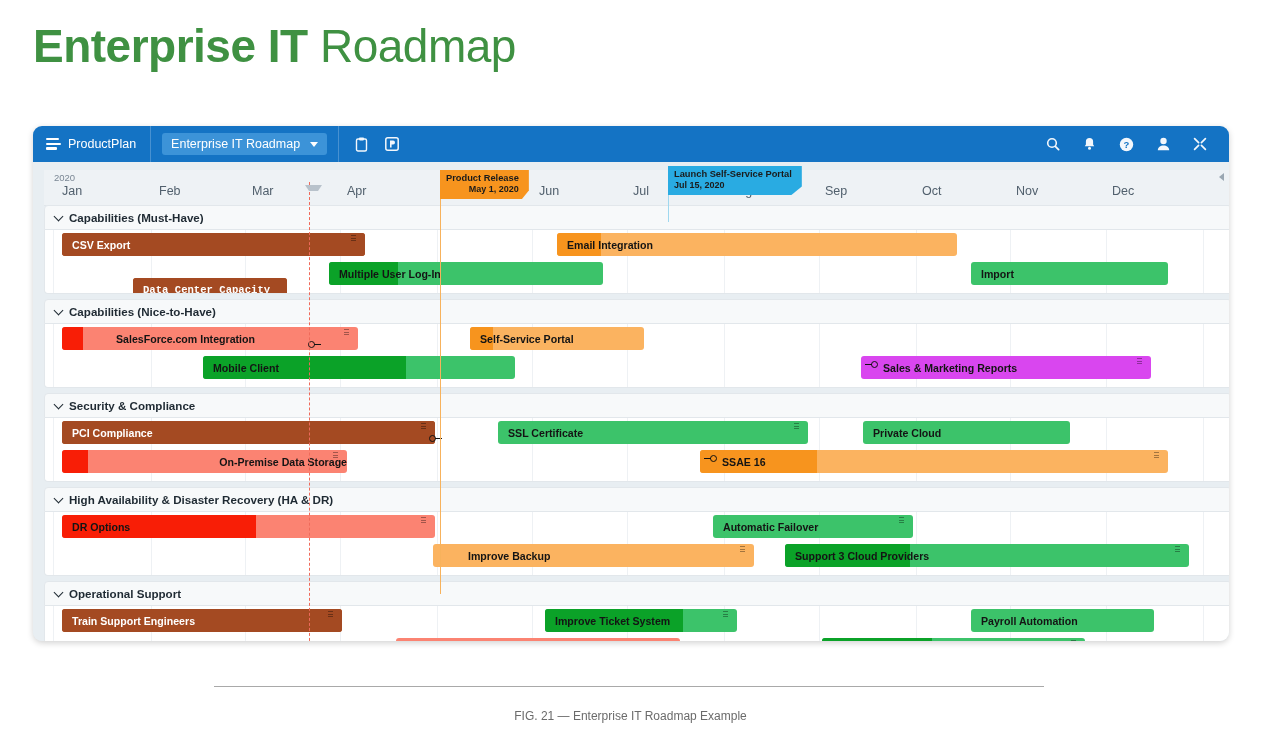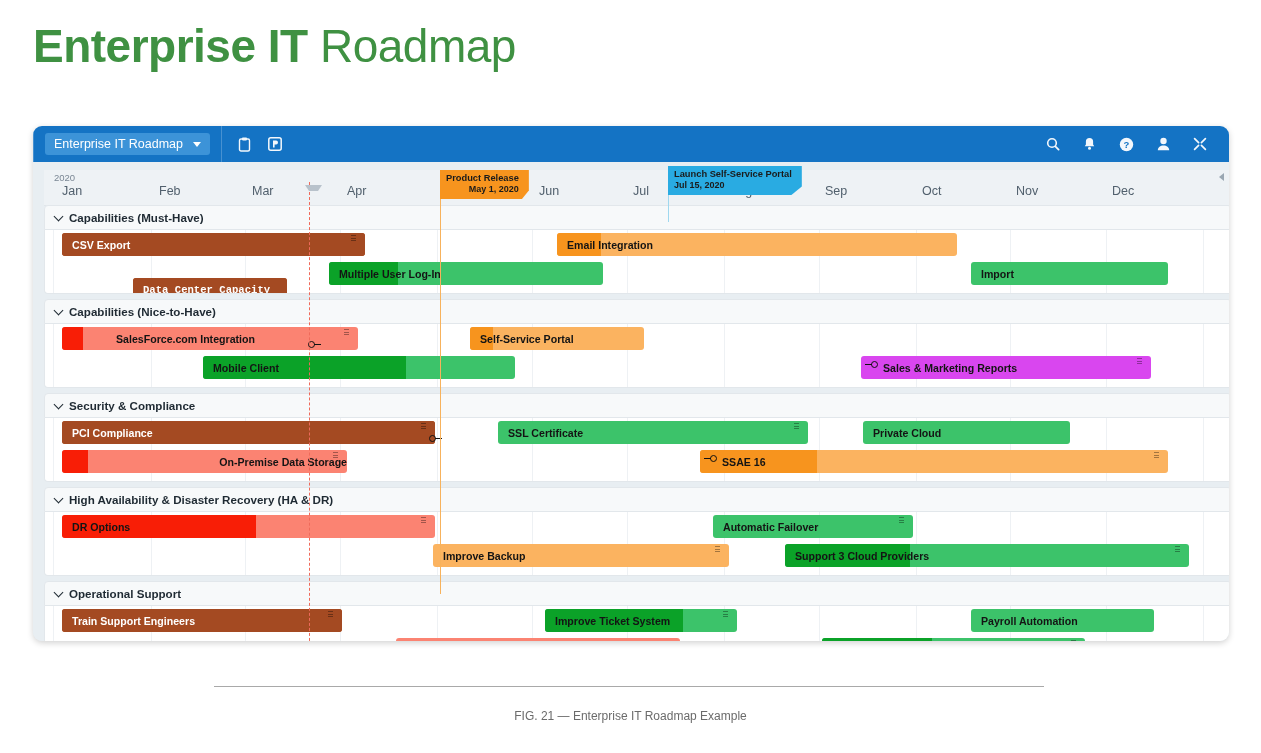--- a/index.html
+++ b/index.html
@@ -143,20 +143,28 @@
 </head>
 <body>
 
 <div id="page-title">
   <span class="bold">Enterprise IT</span><span class="light"> Roadmap</span>
 </div>
 
 <div id="app-window">
 
   <div id="toolbar">
+    <div id="brand">
+      <span class="logo">
+          <i></i>
+          <i></i>
+          <i></i>
+        </span>
+      <span class="name">ProductPlan</span>
+    </div>
     <div class="tb-sep"></div>
     <div id="doc-select">
       <span>Enterprise IT Roadmap</span>
       <span class="caret"></span>
     </div>
     <div class="tb-sep" style="margin-left:11px;"></div>
     <div id="tool-icons">
       <span class="tbicon">
         <svg width="13" height="15" viewBox="0 0 13 15">
             <rect x="1.5" y="2" width="10" height="12" rx="1.5" fill="none" stroke="#fff" stroke-width="1.4"></rect>
@@ -418,21 +426,21 @@
               </span>
             </div>
             <div class="bar" style="left: 668px; width: 200px; top: 3px; background: rgb(60, 195, 106);">
               <span class="lbl" style="color: rgb(20, 20, 20);">Automatic Failover</span>
               <span class="handle">
                 <i></i>
                 <i></i>
                 <i></i>
               </span>
             </div>
-            <div class="bar" style="left: 388px; width: 296px; top: 32px; background: rgb(251, 179, 96);">
+            <div class="bar" style="left: 388px; width: 296px; top: 32px; background: rgb(251, 179, 96); padding-left: 25px;">
               <span class="lbl" style="color: rgb(20, 20, 20);">Improve Backup</span>
               <span class="handle">
                 <i></i>
                 <i></i>
                 <i></i>
               </span>
             </div>
             <div class="bar" style="left: 740px; width: 404px; top: 32px; background: rgb(60, 195, 106);">
               <div class="prog" style="width: 31%; background: rgb(11, 162, 40);"></div>
               <span class="lbl" style="color: rgb(20, 20, 20);">Support 3 Cloud Providers</span>

